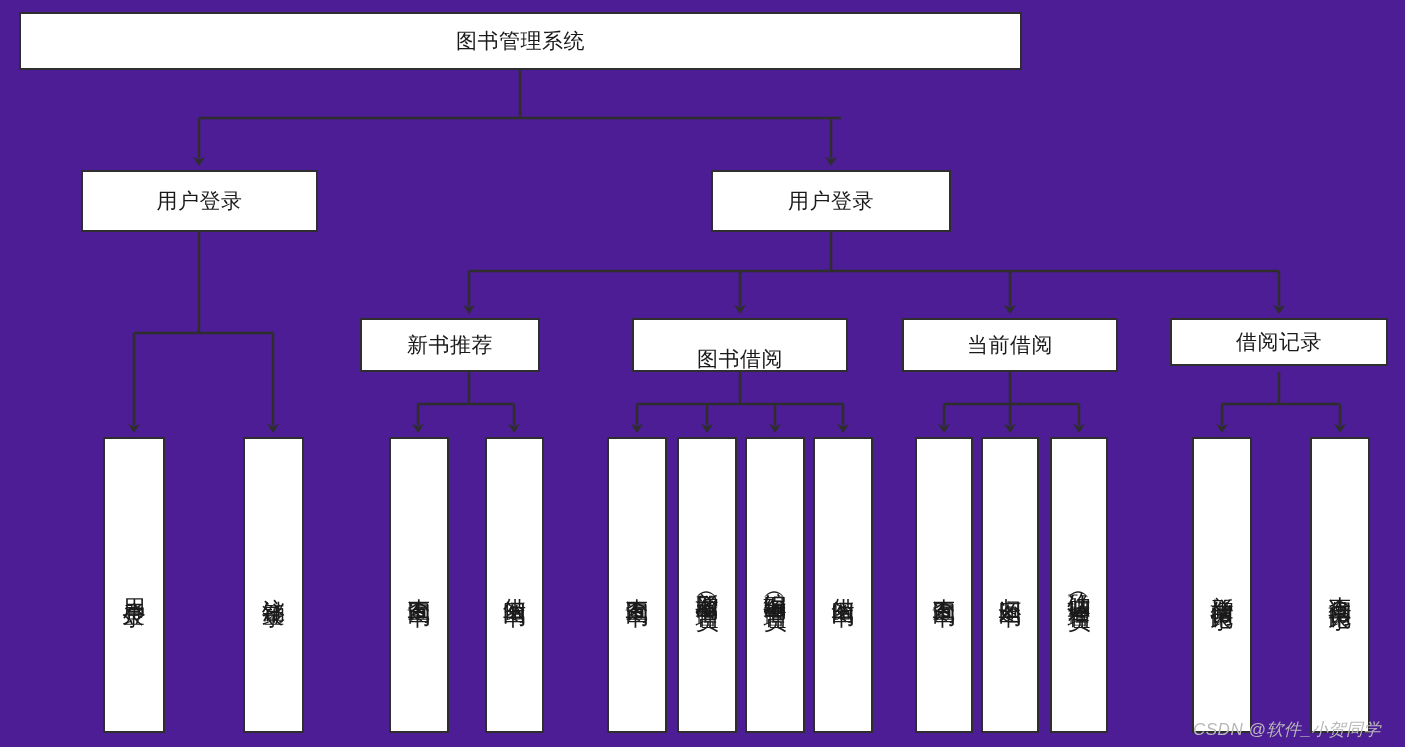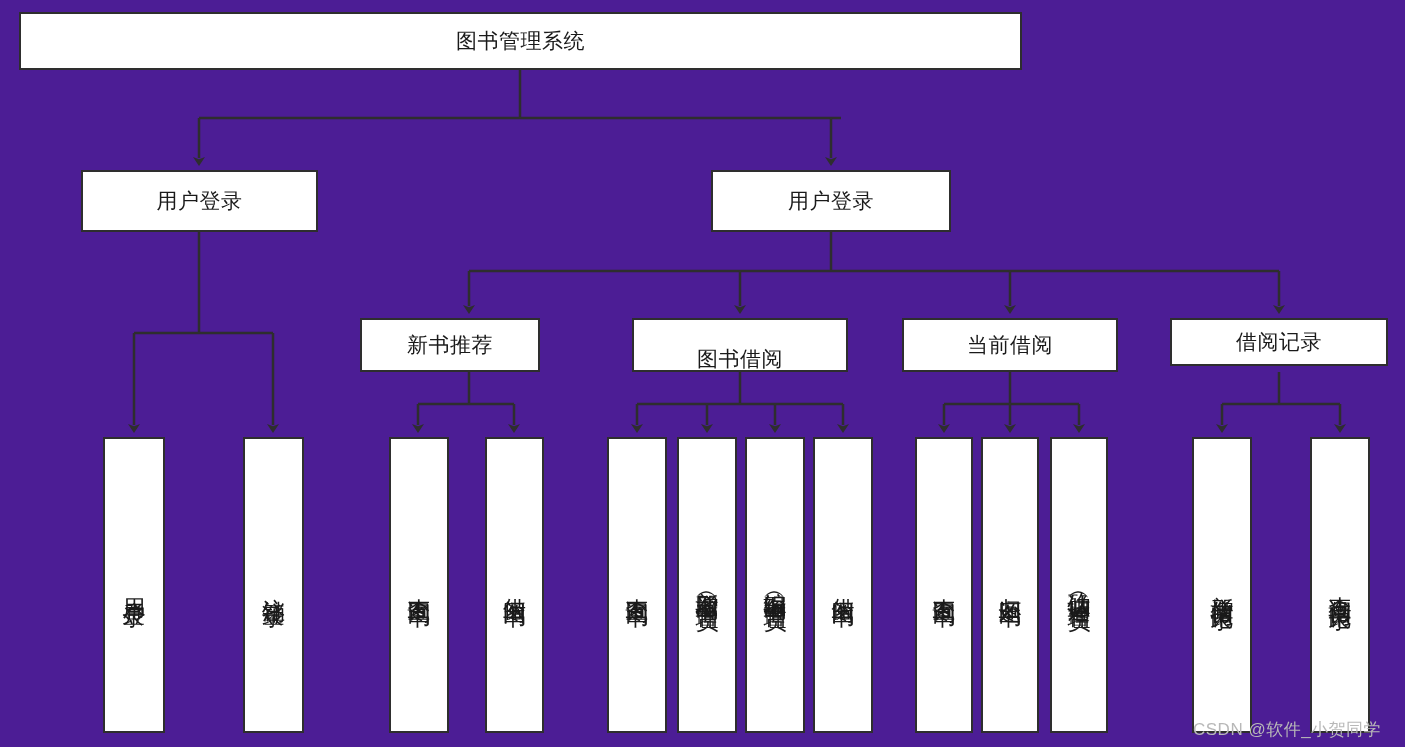--- a/index.html
+++ b/index.html
@@ -192,17 +192,17 @@
     <span class="vtext">确认归还（管理员）</span>
   </div>
 
   <div class="node vert" style="left:1192px; top:437px; width:60px; height:296px;">
     <span class="vtext">新增借阅记录</span>
   </div>
   <div class="node vert" style="left:1310px; top:437px; width:60px; height:296px;">
     <span class="vtext">查询借阅记录</span>
   </div>
 
-  <div class="watermark" style="left:1193px; top:718px;">
+  <div class="watermark" style="left:1193px; top:718px;font-style:italic;">
     <span>CSDN @软件_小贺同学</span>
   </div>
 
 </div>
 
 </body></html>

